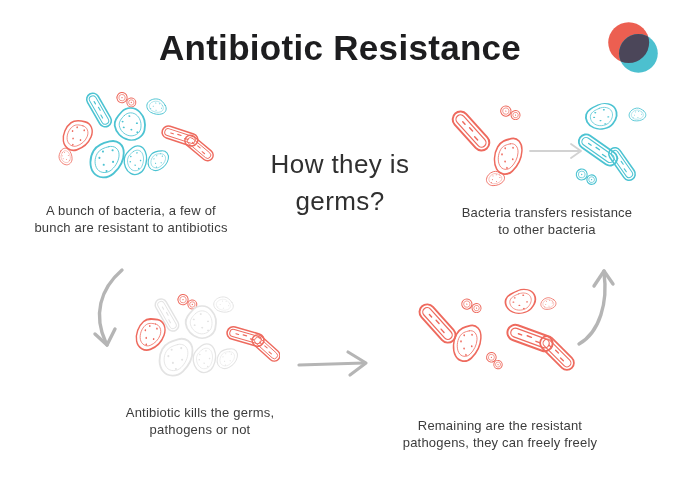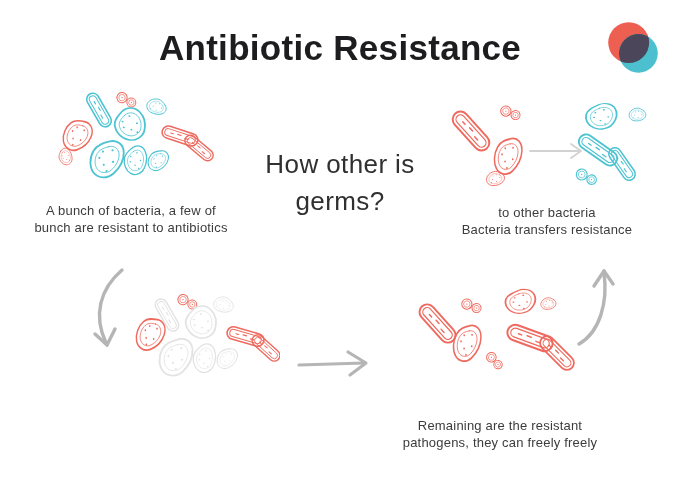--- a/index.html
+++ b/index.html
@@ -91,21 +91,21 @@
     <use href="#b-blob" class="teal" transform="translate(62,54) scale(0.38) rotate(-15,50,50)"></use>
     <use href="#b-blob" class="teal" transform="translate(88,58) scale(0.30) rotate(20,50,50)"></use>
     <use href="#b-blob" class="red" transform="translate(0,58) scale(0.22) rotate(-40,50,50)"></use>
   </svg>
   <div class="caption" style="left:11px;top:203px;width:240px;">
     <div>A bunch of bacteria, a few of</div>
     <div>bunch are resistant to antibiotics</div>
   </div>
 
   <div class="question">
-    <div>How other is</div>
+    <div>How they is</div>
     <div>germs?</div>
   </div>
 
   <svg class="cluster" style="left:443px;top:97px;" width="105" height="105" viewBox="0 0 105 105">
     <use href="#b-rod" class="red" transform="translate(0,6) scale(0.56) rotate(48,50,50)"></use>
     <use href="#b-cocci" class="red" transform="translate(52,0) scale(0.32) rotate(-15,50,50)"></use>
     <use href="#b-blob" class="red" transform="translate(44,34) scale(0.42,0.52) rotate(12,50,50)"></use>
     <use href="#b-blob" class="red" transform="translate(40,70) scale(0.24) rotate(50,50,50)"></use>
   </svg>
   <svg class="arrow" style="left:527px;top:140px;" width="64" height="22" viewBox="0 0 64 22">
@@ -115,22 +115,22 @@
     </g>
   </svg>
   <svg class="cluster" style="left:568px;top:98px;" width="85" height="100" viewBox="0 0 85 100">
     <use href="#b-blob" class="teal" transform="translate(8,2) scale(0.52,0.34) rotate(-12,50,50)"></use>
     <use href="#b-blob" class="teal" transform="translate(58,6) scale(0.22) rotate(60,50,50)"></use>
     <use href="#b-rod" class="teal" transform="translate(4,26) scale(0.52) rotate(35,50,50)"></use>
     <use href="#b-rod" class="teal" transform="translate(32,44) scale(0.44) rotate(55,50,50)"></use>
     <use href="#b-cocci" class="teal" transform="translate(2,62) scale(0.34) rotate(-10,50,50)"></use>
   </svg>
   <div class="caption" style="left:437px;top:205px;width:220px;">
+    <div>Bacteria transfers resistance</div>
     <div>to other bacteria</div>
-    <div>Bacteria transfers resistance</div>
   </div>
 
   <svg class="arrow" style="left:84px;top:265px;" width="52" height="92" viewBox="0 0 52 92">
     <g fill="none" stroke="var(--arrow-gray,#b5b5b5)" stroke-width="3.4" stroke-linecap="round">
       <path d="M38,5 C16,24 9,50 22,78"></path>
       <path d="M23,80 L11,69"></path>
         <path d="M23,80 L31,64"></path>
     </g>
   </svg>
 
@@ -139,20 +139,24 @@
     <use href="#b-rod" class="gray" transform="translate(16,6) scale(0.42) rotate(60,50,50)"></use>
     <use href="#b-blob" class="gray" transform="translate(80,4) scale(0.26) rotate(75,50,50)"></use>
     <use href="#b-blob" class="gray" transform="translate(46,14) scale(0.52,0.42) rotate(-28,50,50)"></use>
     <use href="#b-blob" class="red" transform="translate(0,22) scale(0.40,0.50) rotate(32,50,50)"></use>
     <use href="#b-rod" class="red" transform="translate(93,26) scale(0.45) rotate(16,50,50)"></use>
     <use href="#b-rod" class="red" transform="translate(116,40) scale(0.40) rotate(42,50,50)"></use>
     <use href="#b-blob" class="gray" transform="translate(20,44) scale(0.52) rotate(6,50,50)"></use>
     <use href="#b-blob" class="gray" transform="translate(56,52) scale(0.38) rotate(-15,50,50)"></use>
     <use href="#b-blob" class="gray" transform="translate(82,56) scale(0.30) rotate(20,50,50)"></use>
   </svg>
+  <div class="caption" style="left:90px;top:405px;width:220px;">
+    <div>Antibiotic kills the germs,</div>
+    <div>pathogens or not</div>
+  </div>
 
   <svg class="arrow" style="left:296px;top:348px;" width="90" height="30" viewBox="0 0 90 30">
     <g fill="none" stroke="var(--arrow-gray,#b5b5b5)" stroke-width="3.2" stroke-linecap="round" stroke-linejoin="round">
       <path d="M3,17 L68,15"></path>
         <path d="M52,4 L70,15 L54,27"></path>
     </g>
   </svg>
 
   <svg class="cluster" style="left:410px;top:288px;" width="175" height="105" viewBox="0 0 175 105">
     <use href="#b-rod" class="red" transform="translate(0,8) scale(0.55) rotate(48,50,50)"></use>

